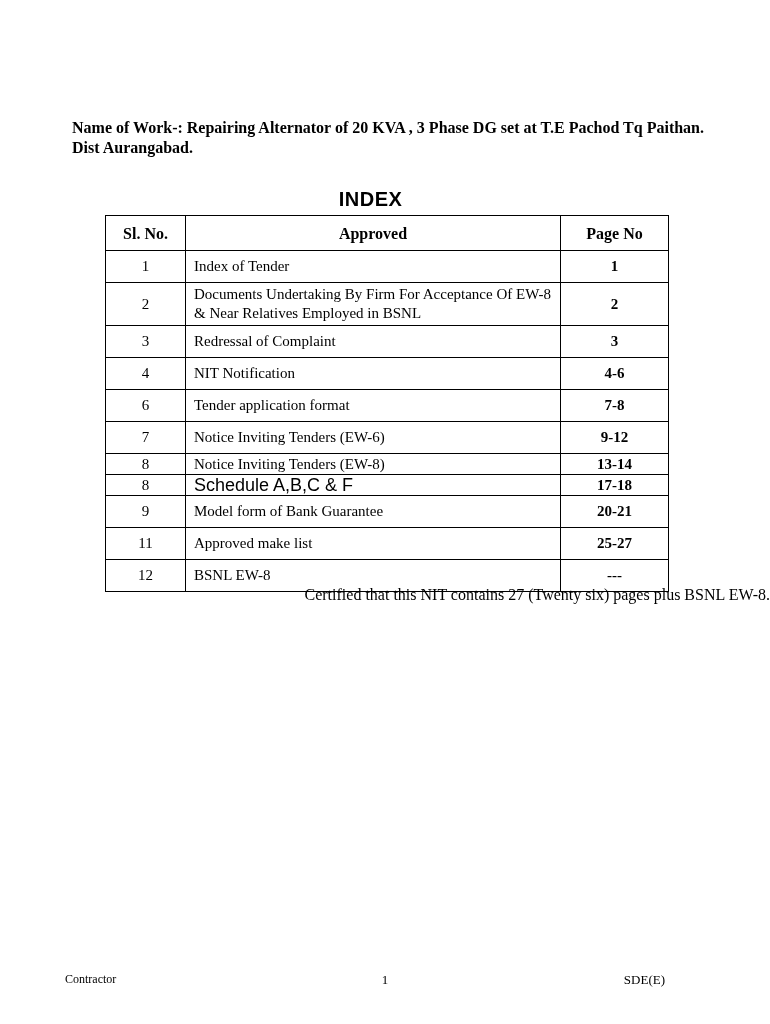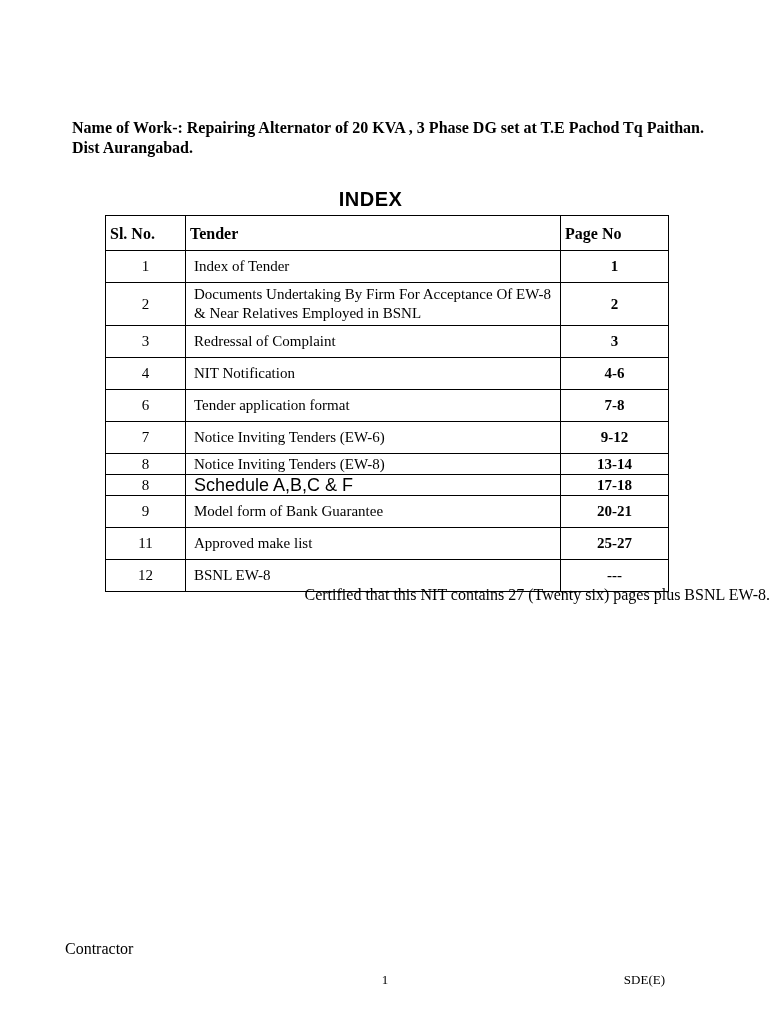--- a/index.html
+++ b/index.html
@@ -53,21 +53,21 @@
     border: 1.5px solid #000000;
     vertical-align: middle;
     line-height: 19px;
   }
   table.index-table col.col-sl   { width: 80px; }
   table.index-table col.col-det  { width: 375px; }
   table.index-table col.col-page { width: 108px; }
   table.index-table th {
     font-weight: bold;
     height: 30px;
-    text-align: left;
+    text-align: center;
     padding: 2px 4px;
     font-size: 16px;
   }
   table.index-table td {
     height: 27px;
     padding: 2px 8px;
   }
   td.sl-cell   { text-align: center; }
   td.det-cell  { text-align: left; padding-left: 10px; }
   td.page-cell { text-align: center; font-weight: bold; }
@@ -84,22 +84,22 @@
     left: 0;
     top: 586px;
     width: 770px;
     text-align: right;
     font-size: 16px;
     margin: 0;
   }
   .footer-left {
     position: absolute;
     left: 65px;
-    top: 940px;
-    font-size: 16px;
+    top: 972px;
+    font-size: 12px;
   }
   .footer-center {
     position: absolute;
     left: 0;
     top: 972px;
     width: 770px;
     text-align: center;
     font-size: 13px;
   }
   .footer-right {
@@ -121,21 +121,21 @@
 
   <table class="index-table">
     <colgroup>
       <col class="col-sl">
       <col class="col-det">
       <col class="col-page">
     </colgroup>
     <thead>
       <tr>
         <th>Sl. No.</th>
-        <th>Tender</th>
+        <th>Approved</th>
         <th>Page No</th>
       </tr>
     </thead>
     <tbody>
         <tr>
           <td class="sl-cell">1</td>
           <td class="det-cell">Index of Tender</td>
           <td class="page-cell">1</td>
         </tr>
         <tr>

